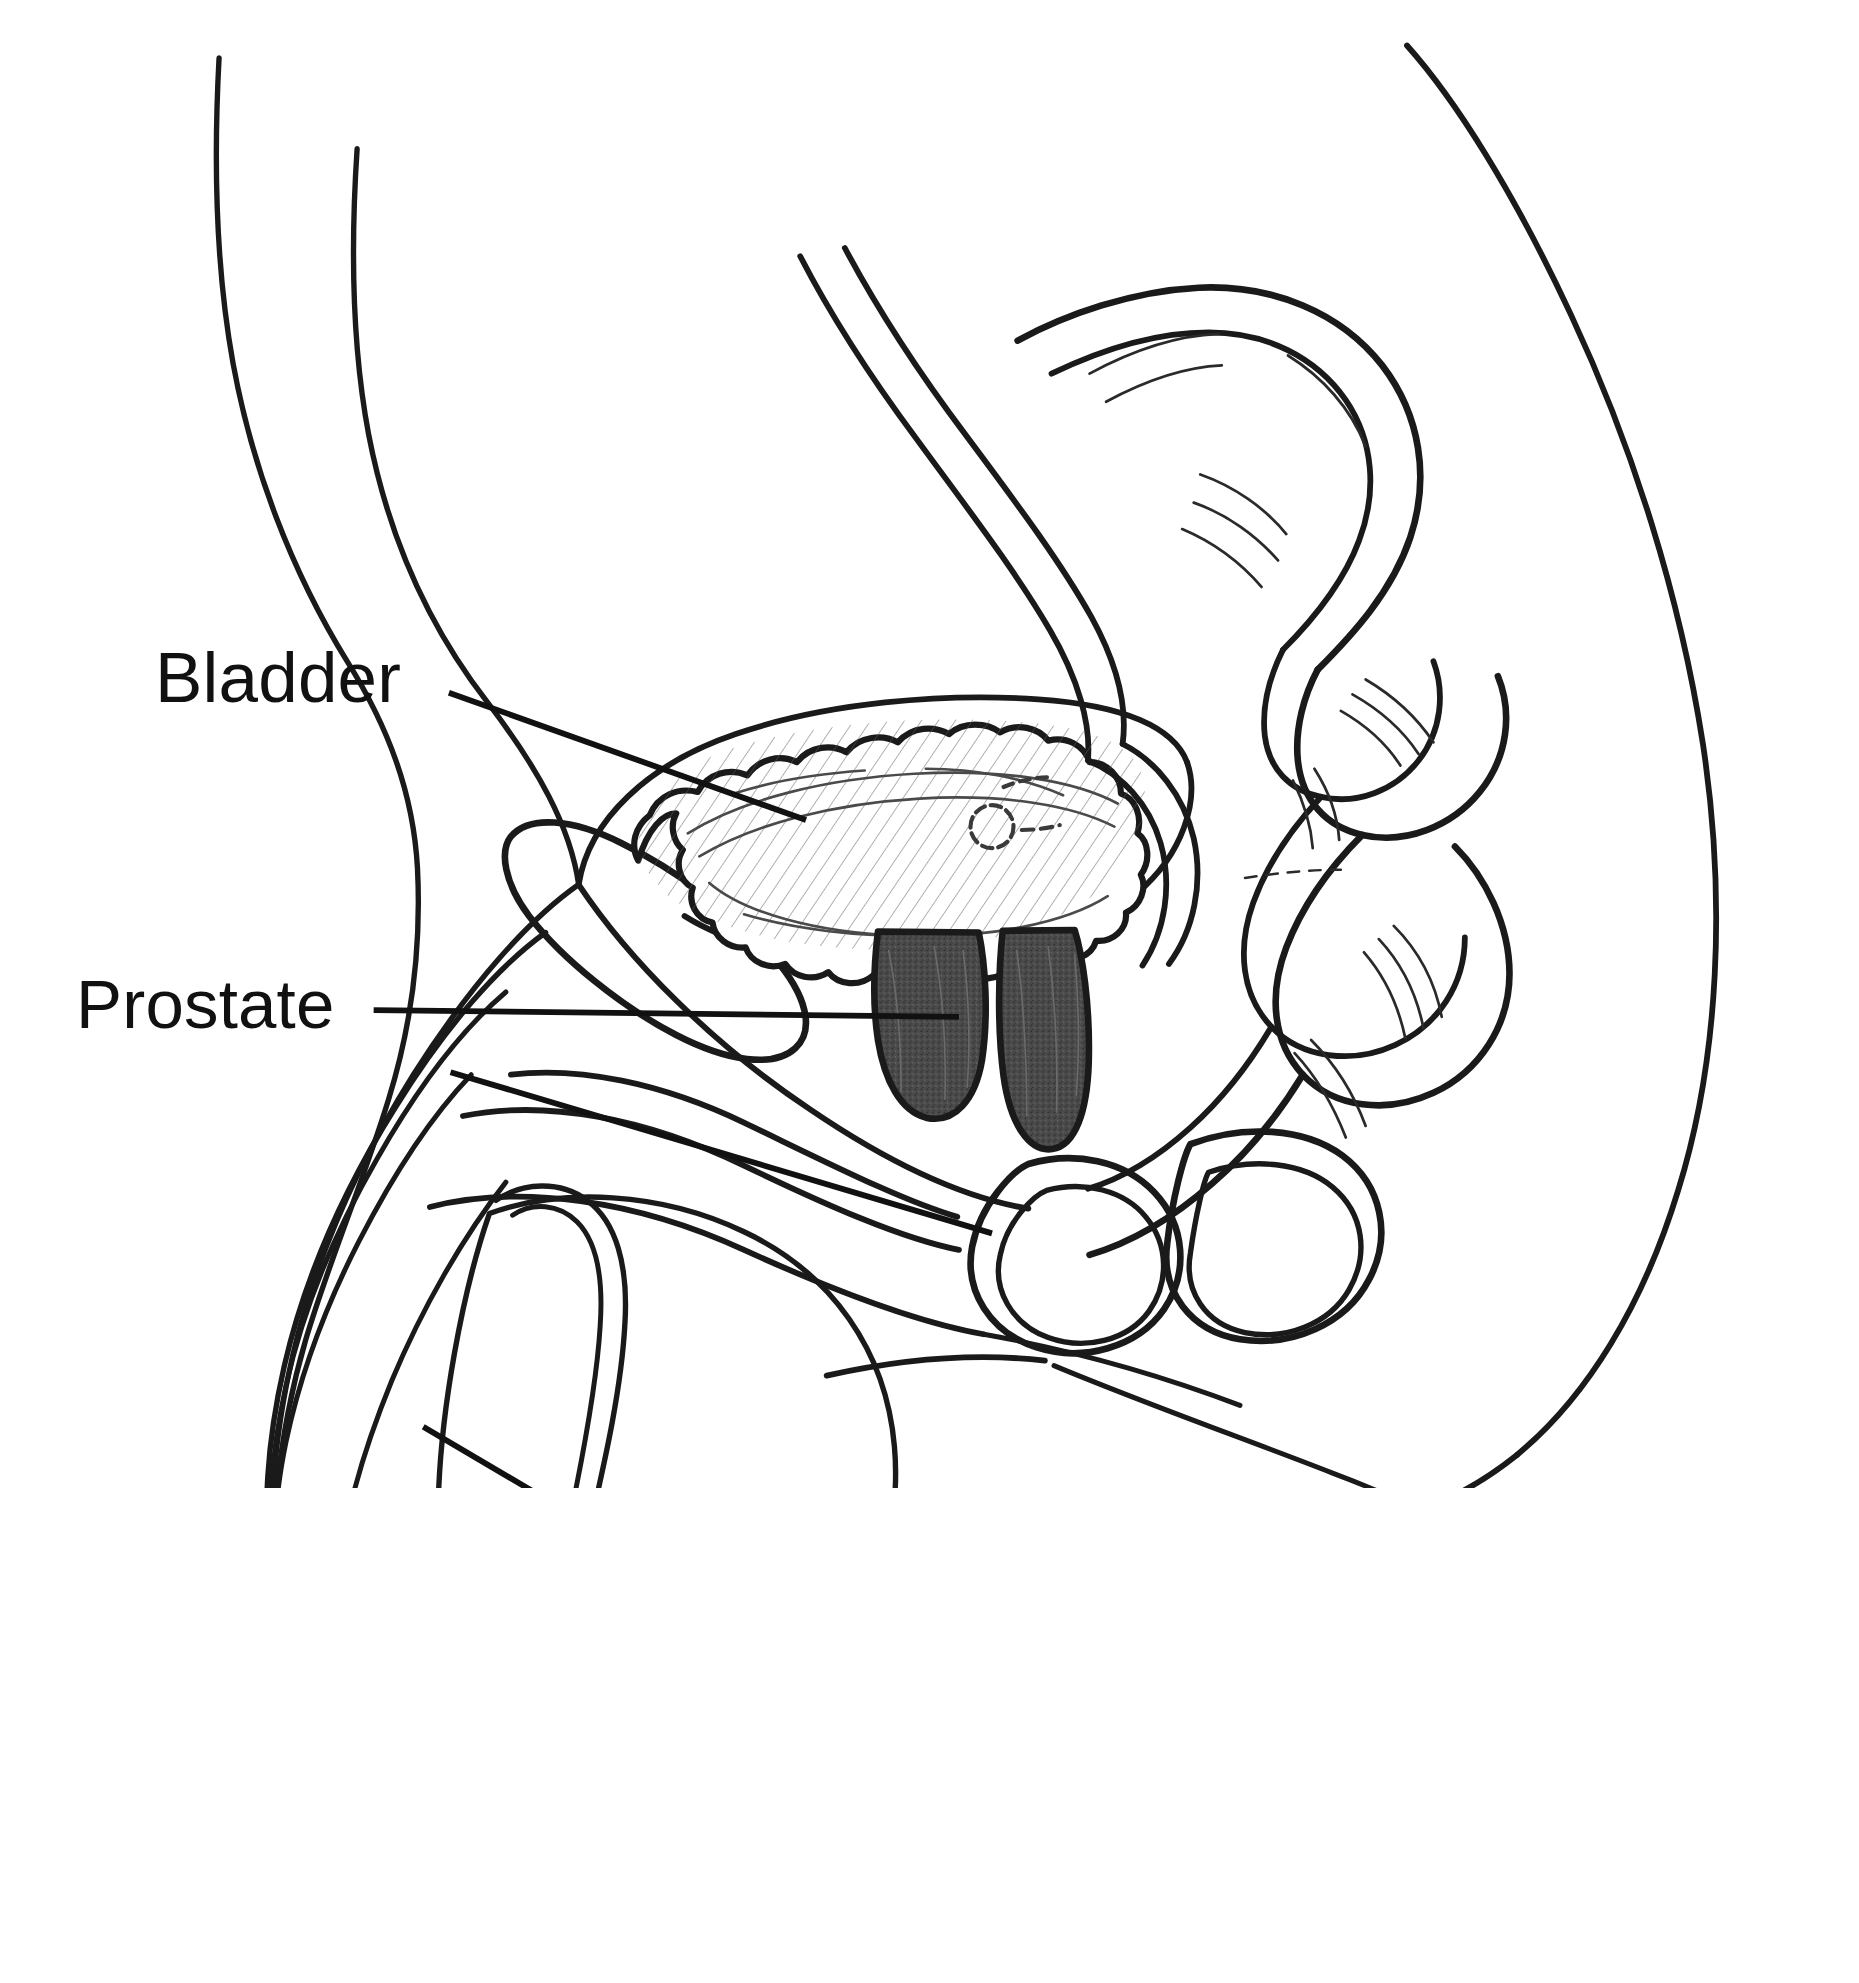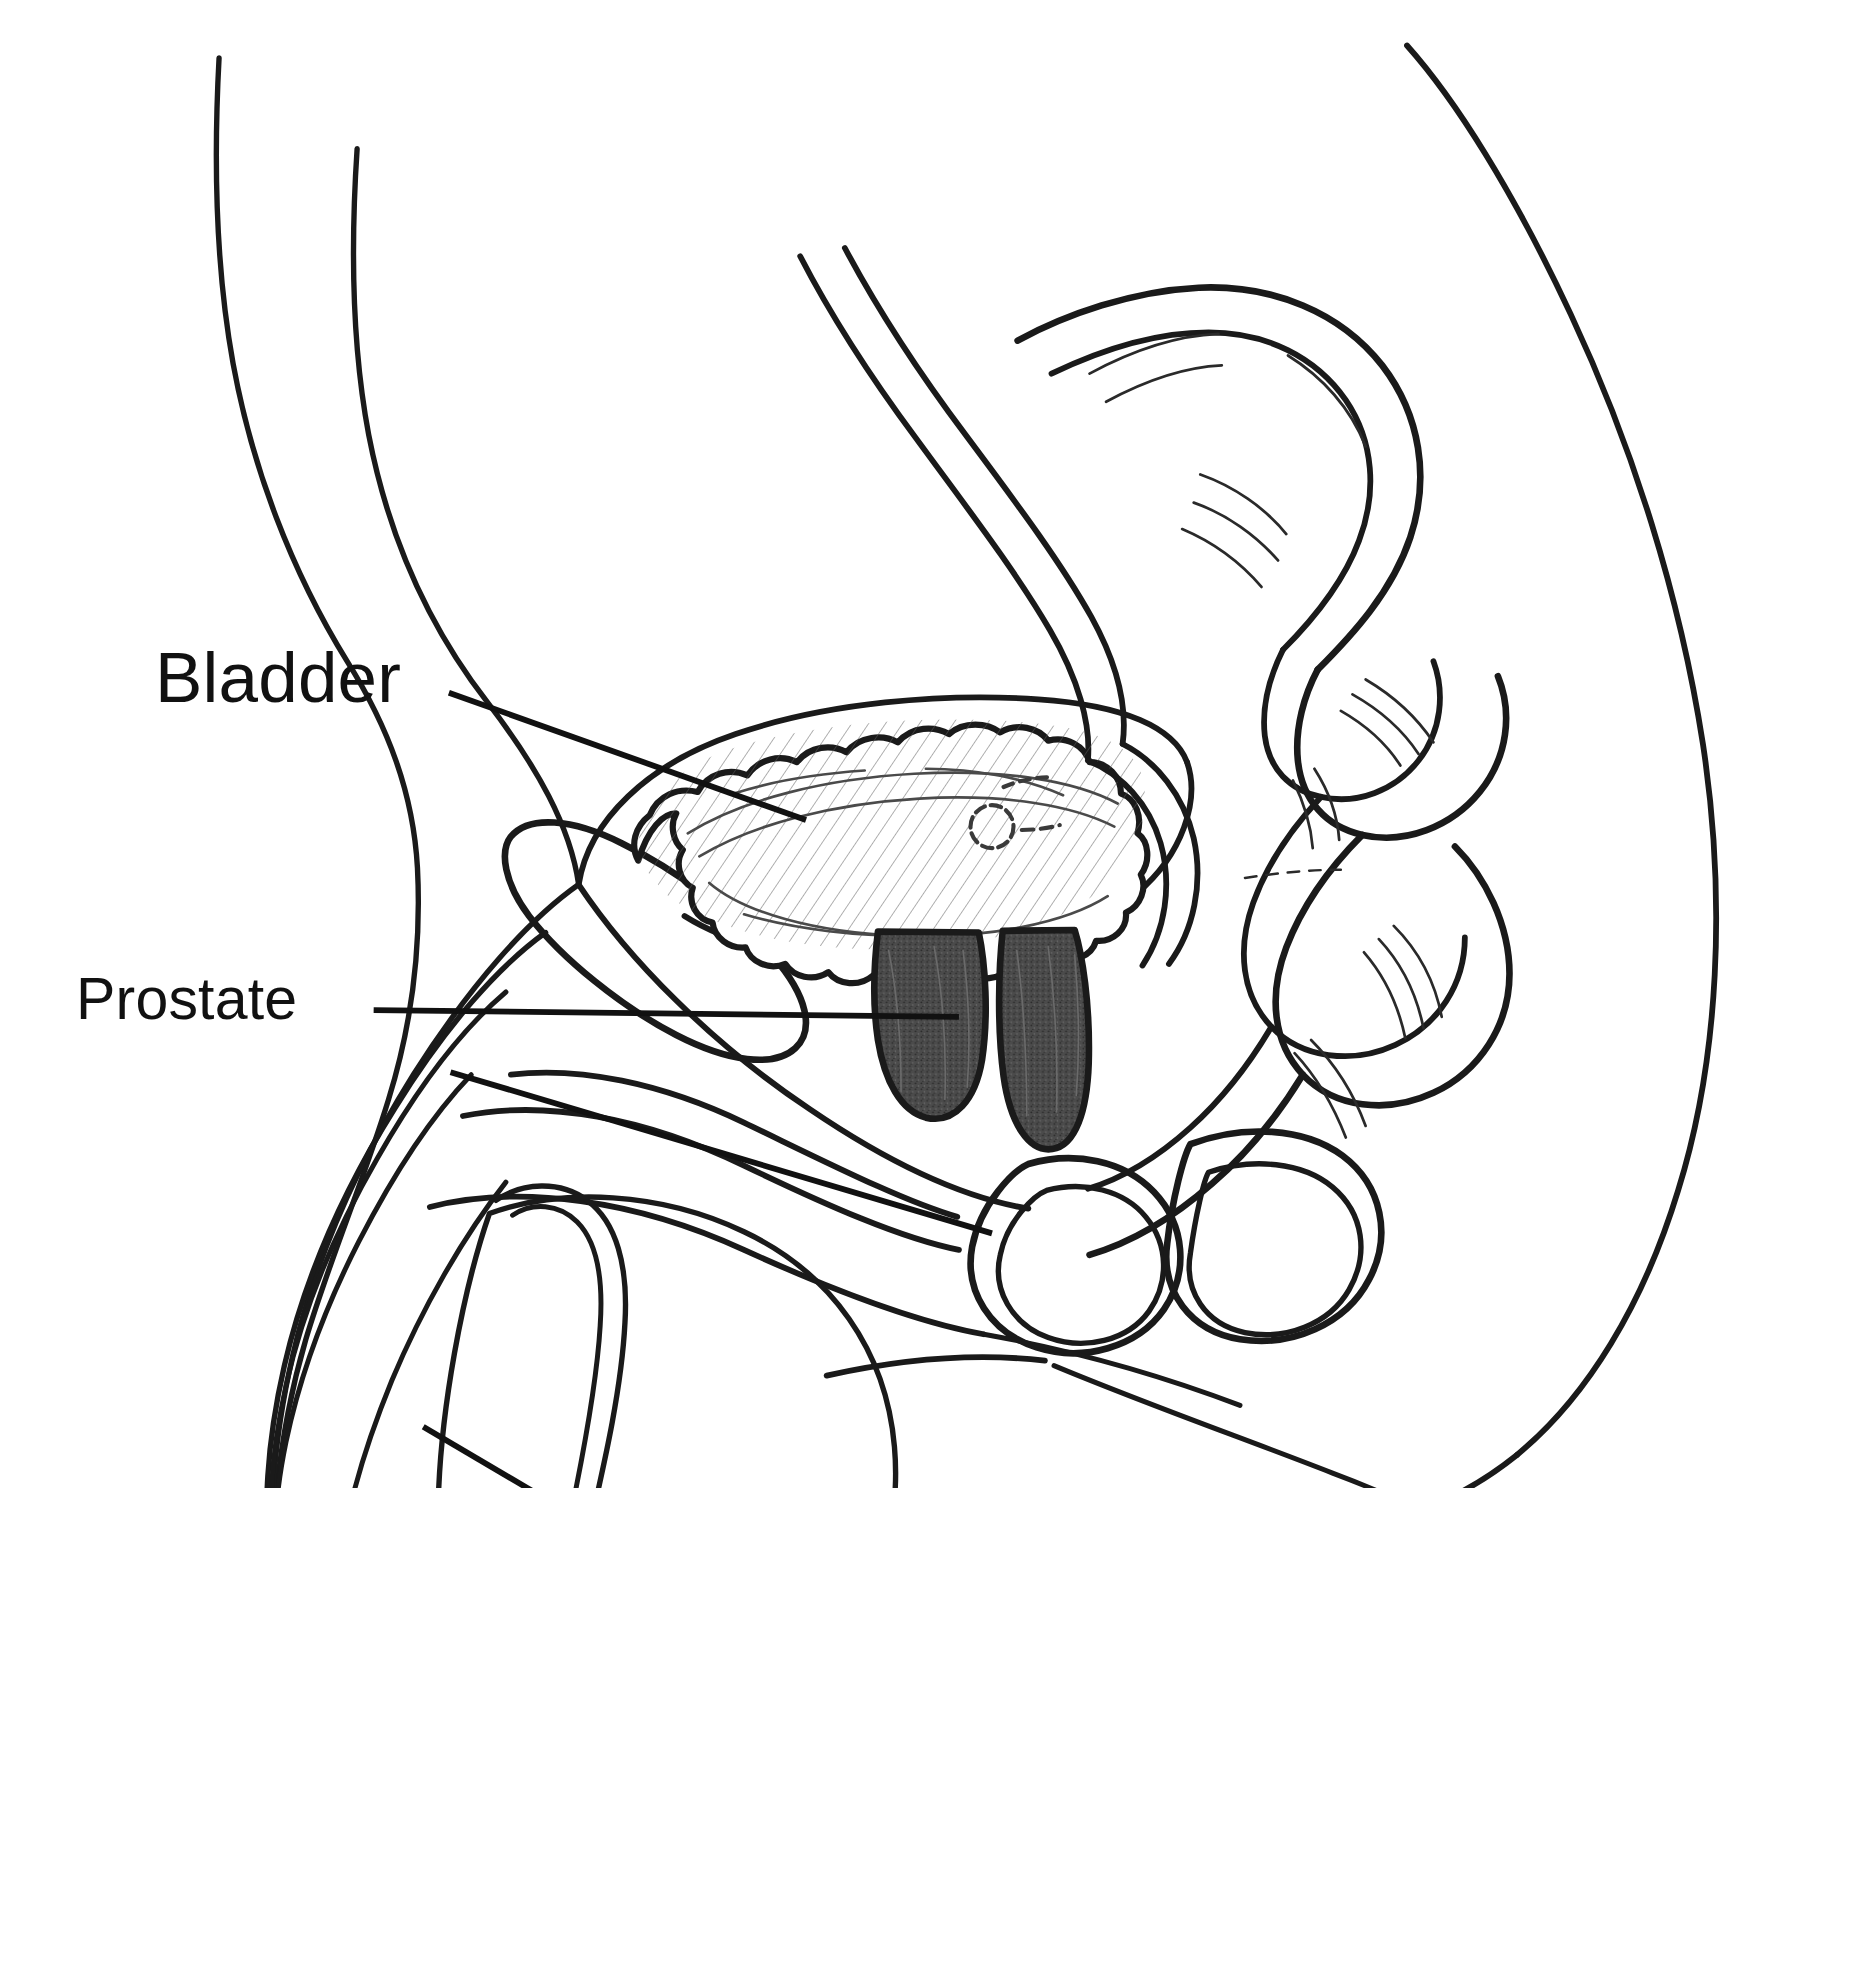--- a/index.html
+++ b/index.html
@@ -287,17 +287,17 @@
     <line x1="543" y1="838" x2="975" y2="992"></line>
     <line x1="452" y1="1222" x2="1160" y2="1230"></line>
     <line x1="545" y1="1297" x2="1200" y2="1492"></line>
     <line x1="512" y1="1726" x2="1046" y2="2040"></line>
   </g>
 
 </svg>
 
 <div class="lbl" id="lbl-bladder" style="left: 155px; top: 642px; font-size: 71px;">Bladder</div>
 
-<div class="lbl" id="lbl-prostate" style="left: 76px; top: 970px; font-size: 59px;">Prostate</div>
+<div class="lbl" id="lbl-prostate" style="left: 76px; top: 970px; font-size: 69px;">Prostate</div>
 
 
 </div>
 
 
 </body></html>

